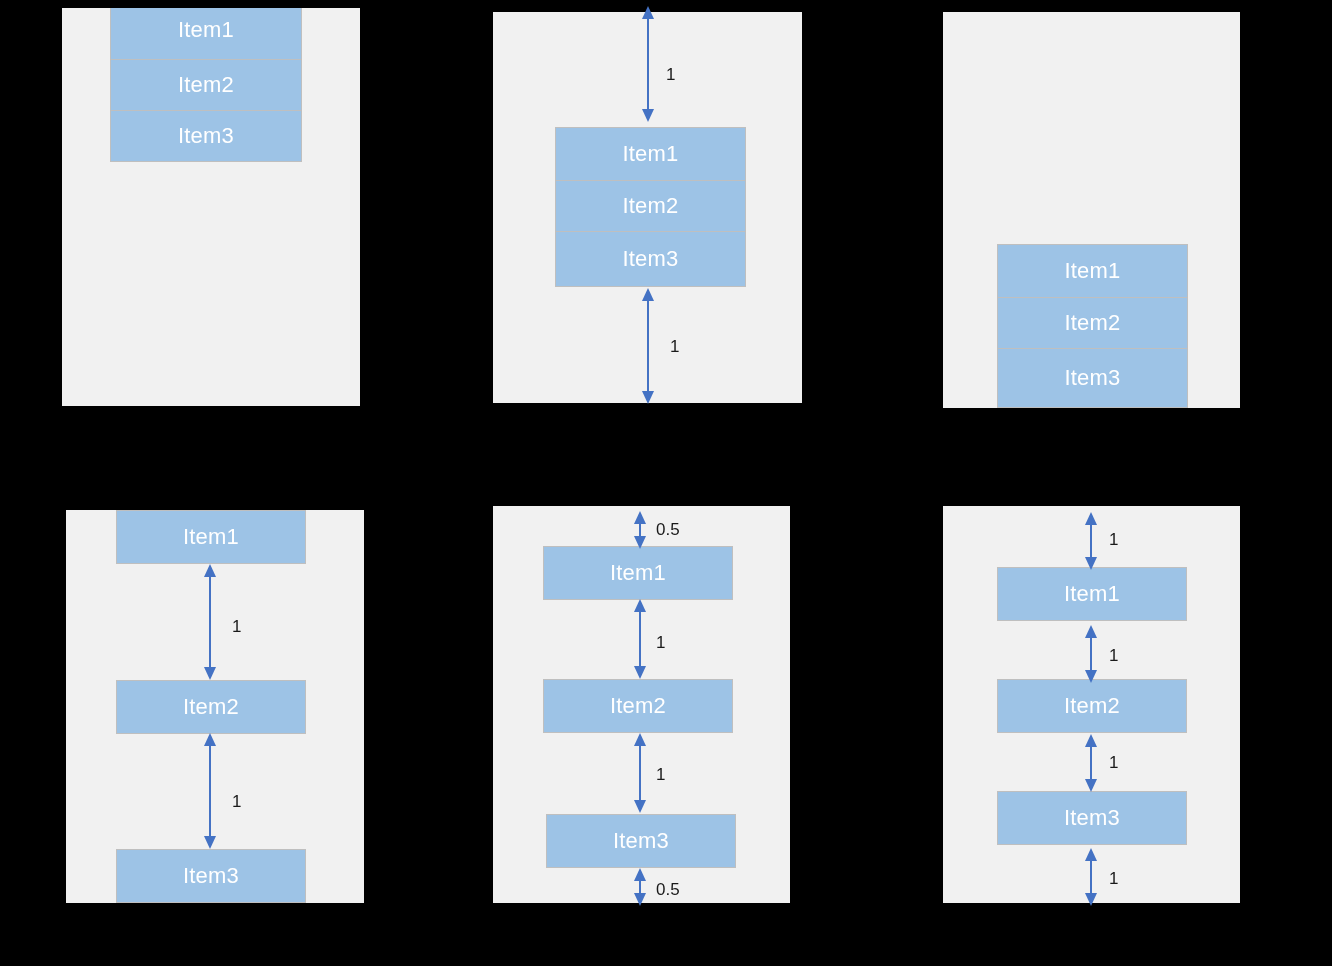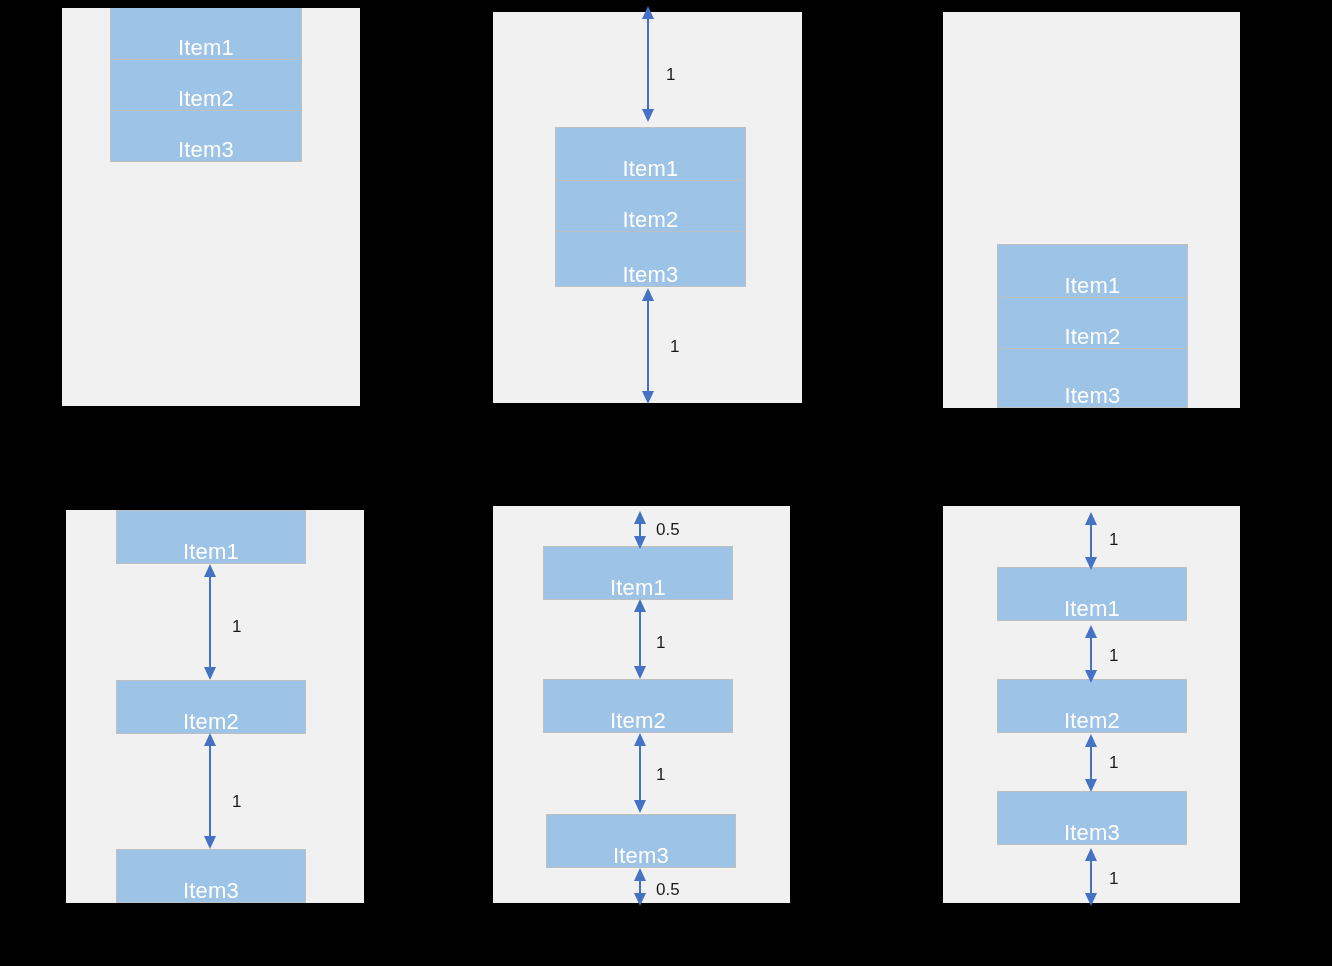--- a/index.html
+++ b/index.html
@@ -29,21 +29,21 @@
 
   
   .item {
     position: absolute;
     background: #9DC3E6;
     border: 1px solid #BFBFBF;
     color: #FFFFFF;
     font-size: 22px;
     line-height: 1;
     display: flex;
-    align-items: flex-end;
+    align-items: center;
     justify-content: center;
     white-space: nowrap;
     letter-spacing: 0.2px;
   }
 
   
   .measure {
     position: absolute;
     pointer-events: none;
   }

